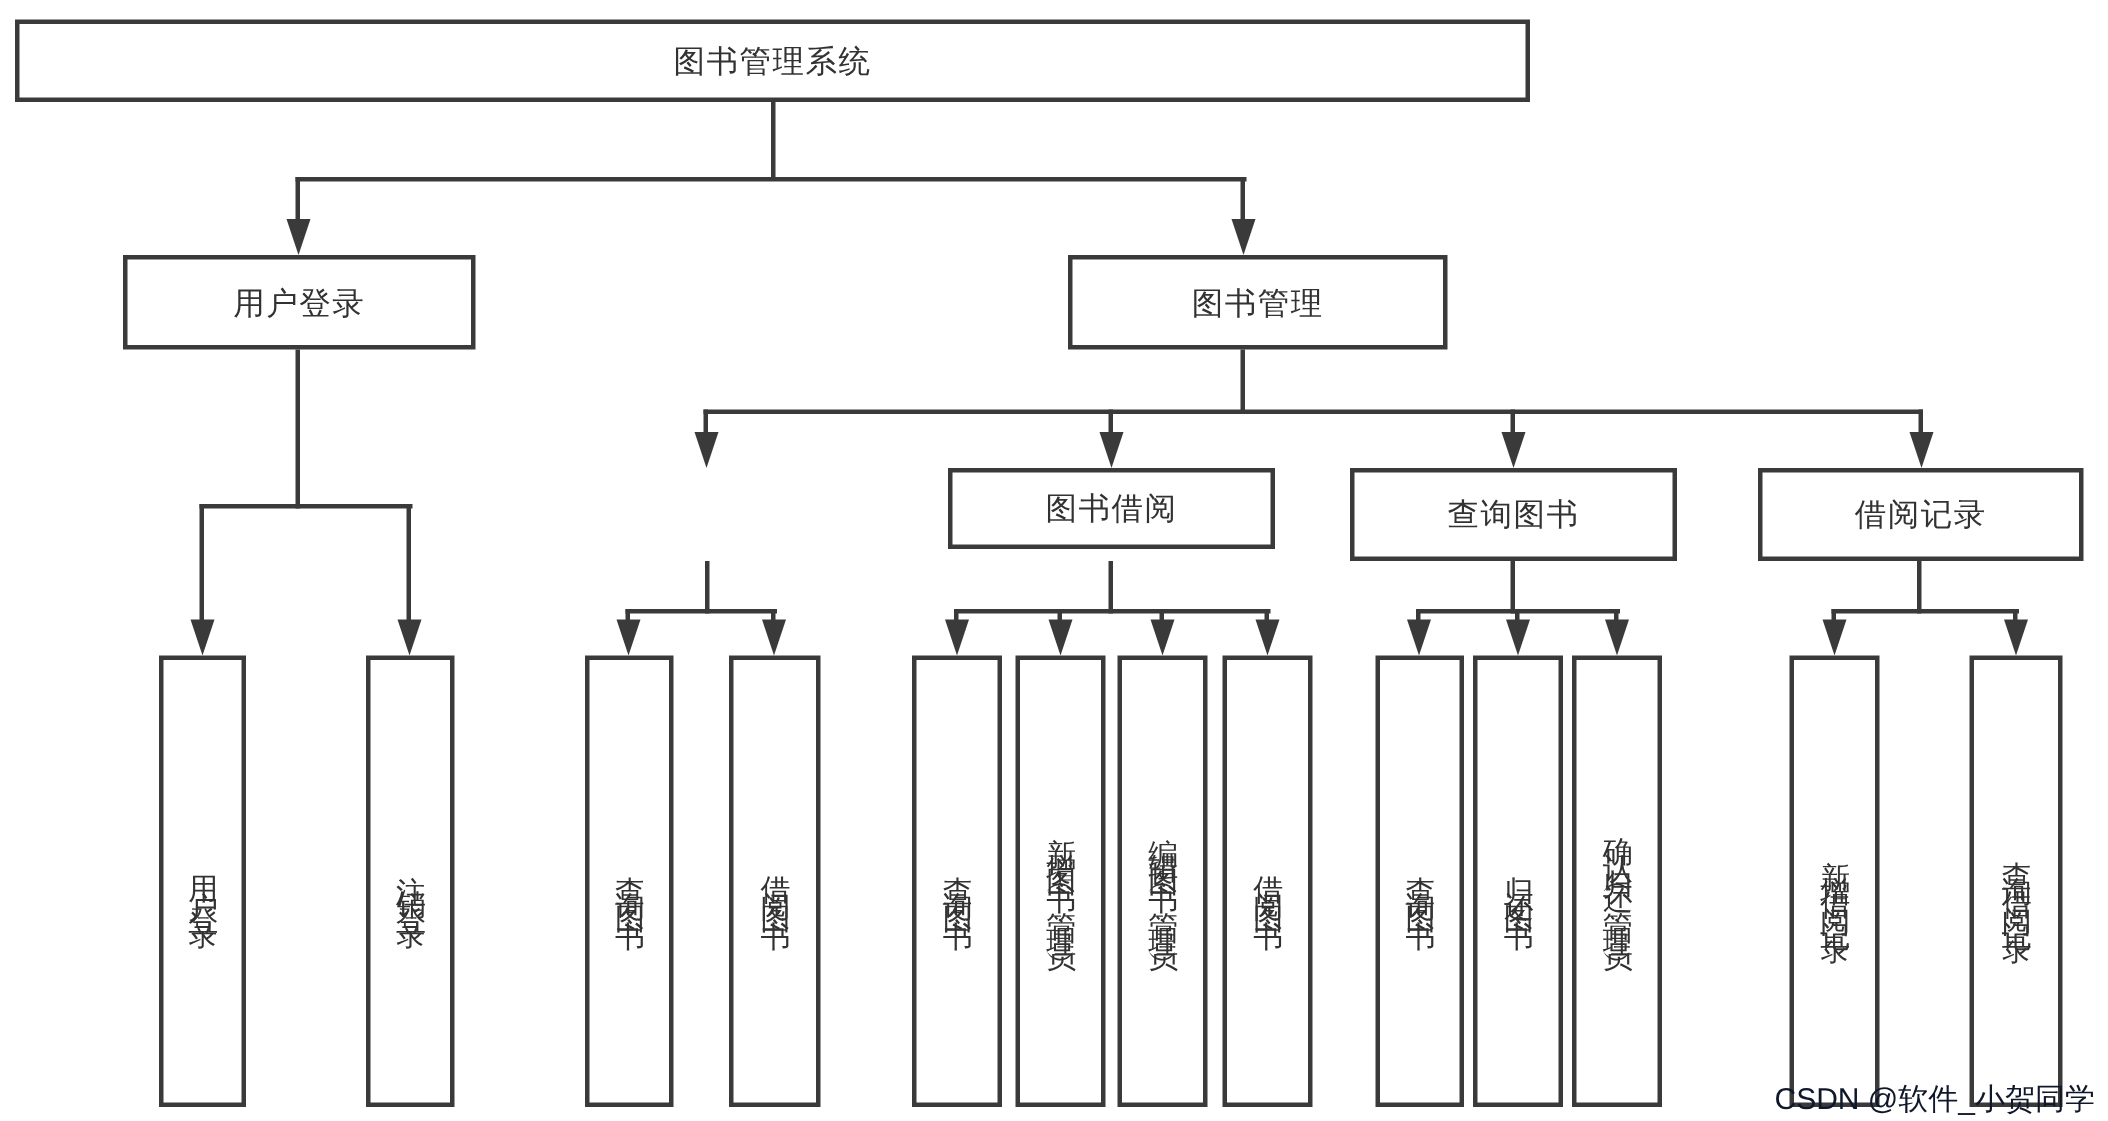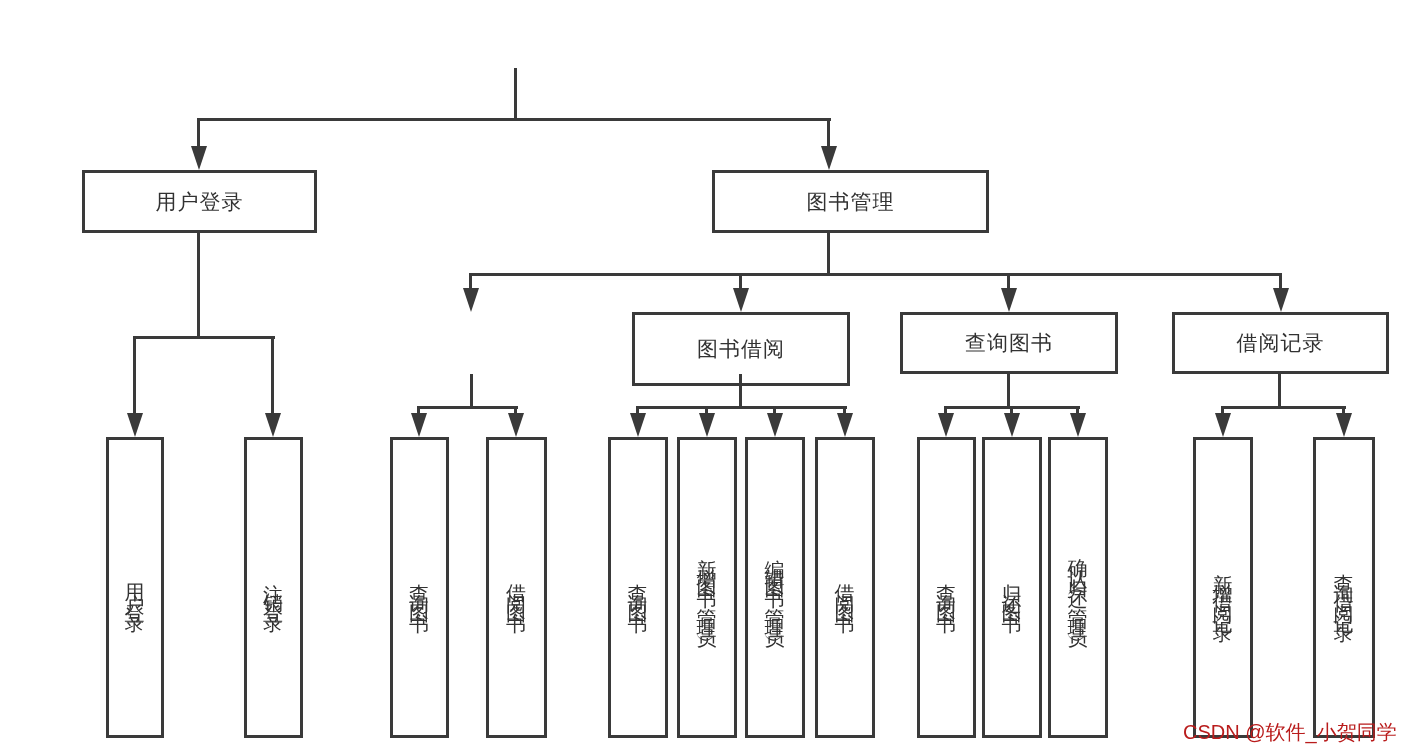--- a/index.html
+++ b/index.html
@@ -14,42 +14,45 @@
   .leaf .vtext{writing-mode:vertical-rl;text-orientation:mixed;letter-spacing:10px;
                line-height:1;white-space:nowrap;}
 
   
   .h{position:absolute;height:3px;background:#3a3a3a;}
   .v{position:absolute;width:3px;background:#3a3a3a;}
   .arrow{position:absolute;width:0;height:0;
          border-left:8px solid transparent;border-right:8px solid transparent;
          border-top:24px solid #3a3a3a;}
 
-  .watermark{position:absolute;left:1183px;top:719px;font-size:20px;color:#b91c1c;
+  .watermark{position:absolute;left:1183px;top:719px;font-size:20px;color:#0f172a;
              white-space:nowrap;z-index:5;}
 </style>
 </head>
 <body>
 
 <div id="stage">
 
+  <div class="node hnode" style="left:10px;top:13px;width:1010px;height:55px;">
+    <span>图书管理系统</span>
+  </div>
 
   <div>
     <div class="v" style="left:514px;top:68px;height:52px;"></div>
     <div class="h" style="left:197px;top:118px;width:634px;"></div>
     <div class="v" style="left:197px;top:118px;height:34px;"></div>
     <div class="arrow" style="left:191px;top:146px;"></div>
     <div class="v" style="left:827px;top:118px;height:34px;"></div>
     <div class="arrow" style="left:821px;top:146px;"></div>
   </div>
 
   <div class="node hnode" style="left:82px;top:170px;width:235px;height:63px;">
     <span>用户登录</span>
   </div>
-  <div class="node hnode" style="left:712px;top:170px;width:277px;height:63px;">
+  <div class="node hnode" style="left:712px;top:170px;width:253px;height:63px;">
     <span>图书管理</span>
   </div>
 
   <div>
     <div class="v" style="left:197px;top:233px;height:106px;"></div>
     <div class="h" style="left:133px;top:336px;width:142px;"></div>
     <div class="v" style="left:133px;top:336px;height:84px;"></div>
     <div class="arrow" style="left:127px;top:413px;"></div>
     <div class="v" style="left:271px;top:336px;height:84px;"></div>
     <div class="arrow" style="left:265px;top:413px;"></div>
@@ -61,21 +64,21 @@
     <div class="v" style="left:469px;top:273px;height:20px;"></div>
     <div class="arrow" style="left:463px;top:288px;"></div>
     <div class="v" style="left:739px;top:273px;height:20px;"></div>
     <div class="arrow" style="left:733px;top:288px;"></div>
     <div class="v" style="left:1007px;top:273px;height:20px;"></div>
     <div class="arrow" style="left:1001px;top:288px;"></div>
     <div class="v" style="left:1279px;top:273px;height:20px;"></div>
     <div class="arrow" style="left:1273px;top:288px;"></div>
   </div>
 
-  <div class="node hnode" style="left:632px;top:312px;width:218px;height:74px;">
+  <div class="node hnode" style="left:632px;top:312px;width:218px;height:54px;">
     <span>图书借阅</span>
   </div>
   <div class="node hnode" style="left:900px;top:312px;width:218px;height:62px;">
     <span>查询图书</span>
   </div>
   <div class="node hnode" style="left:1172px;top:312px;width:217px;height:62px;">
     <span>借阅记录</span>
   </div>
 
   <div>

